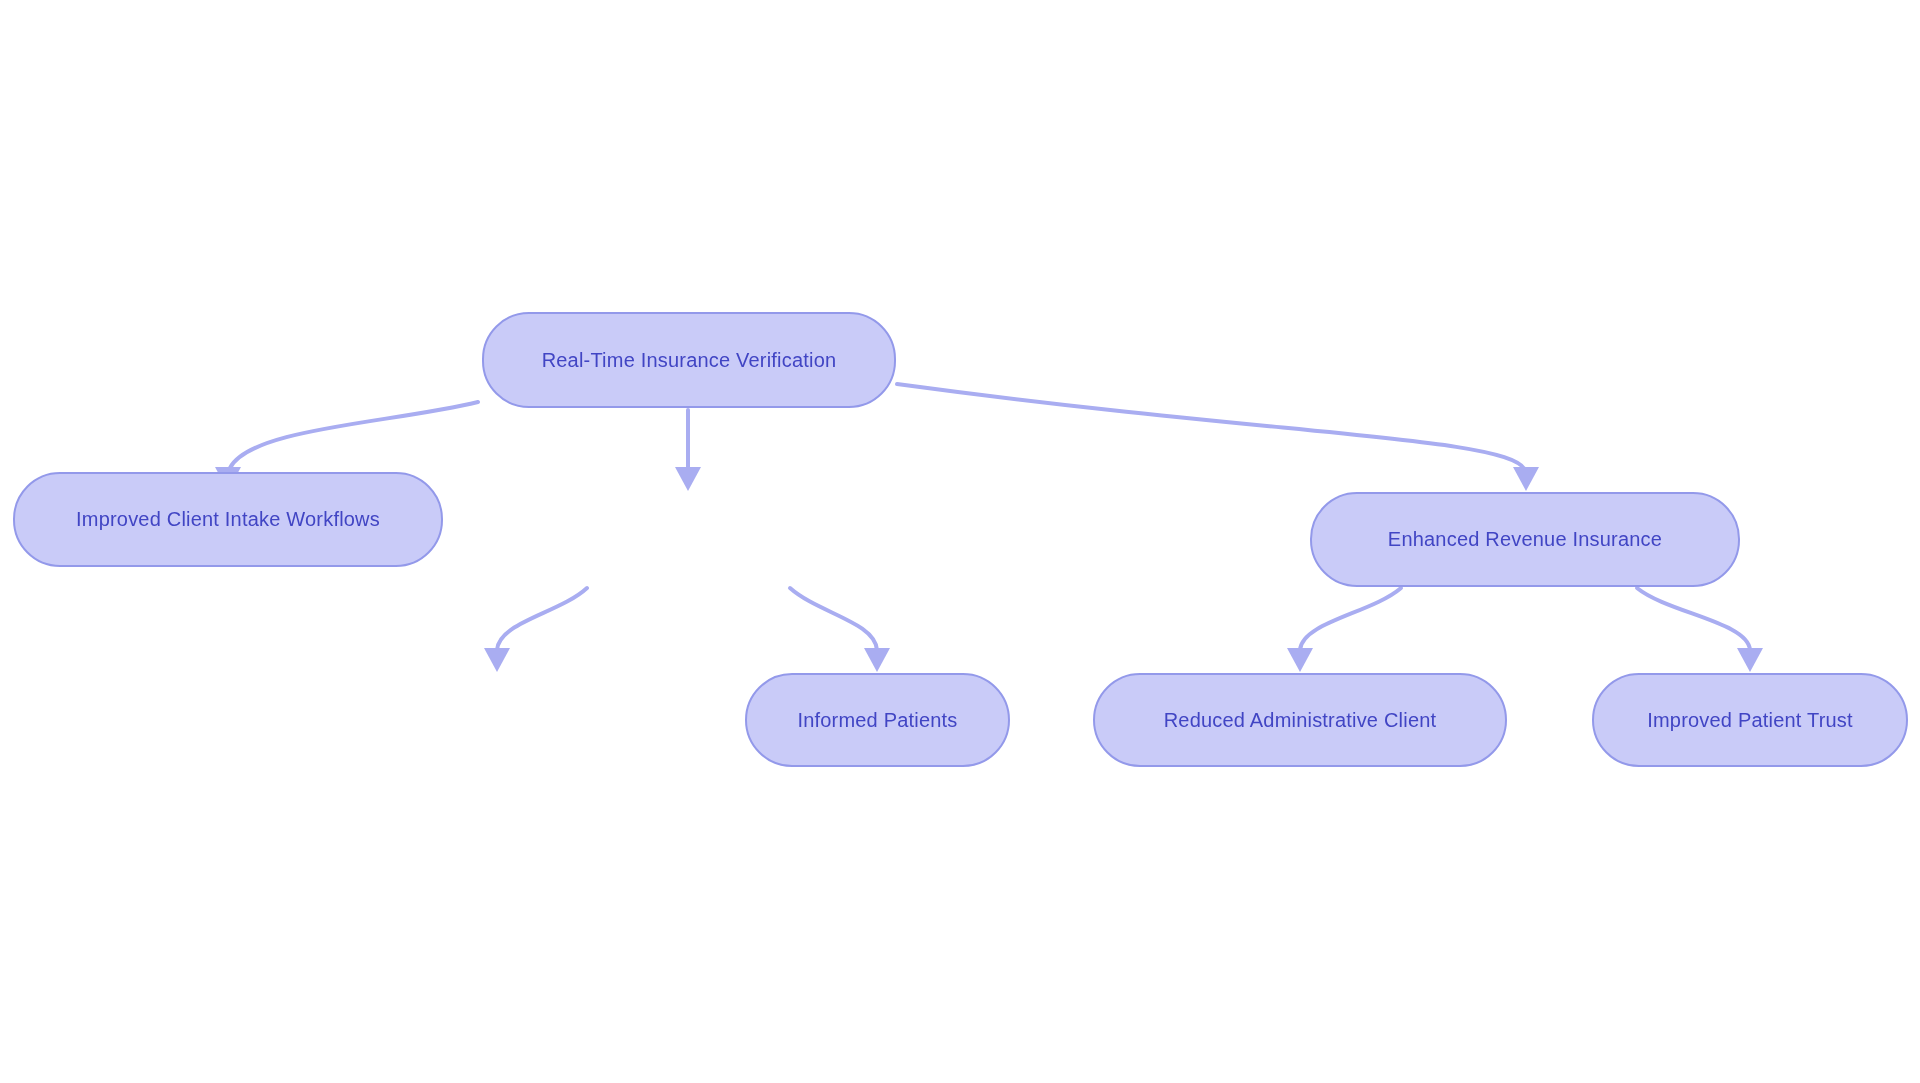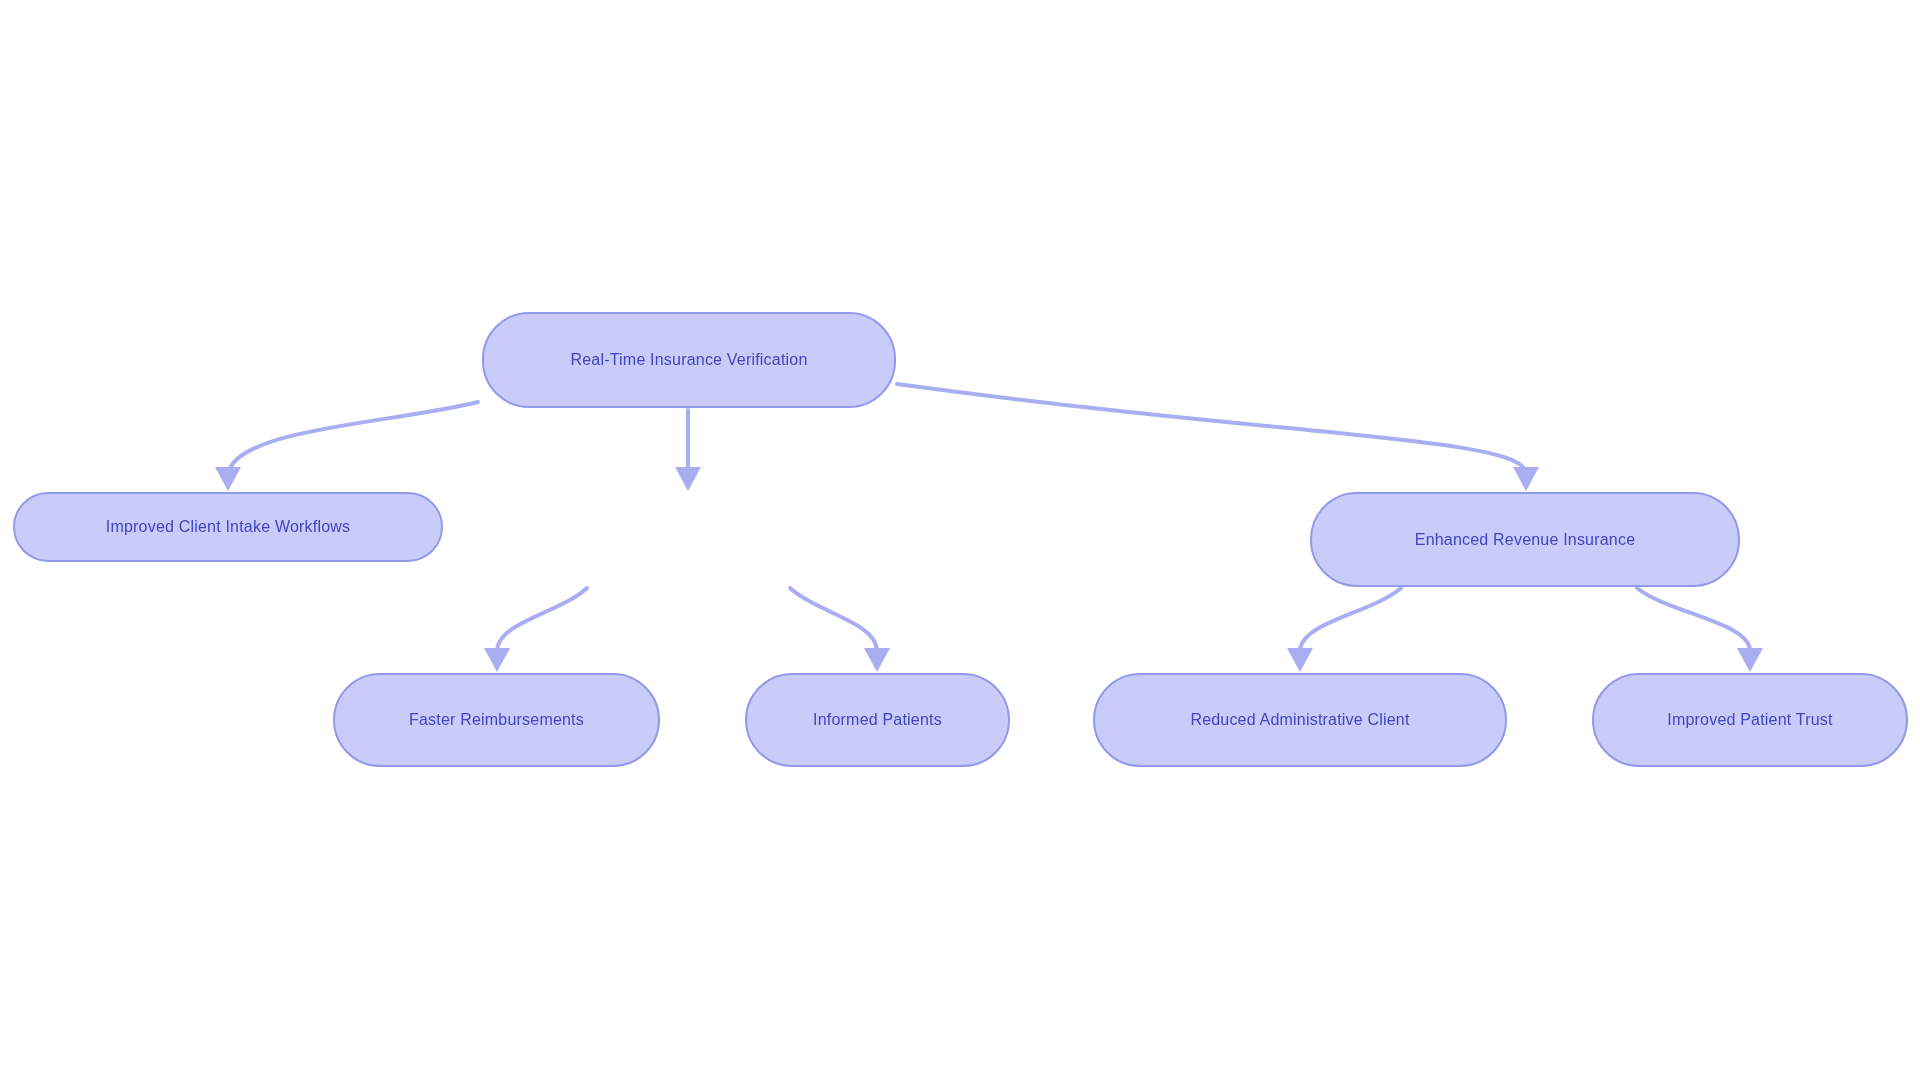--- a/index.html
+++ b/index.html
@@ -45,21 +45,21 @@
   .node {
     position: absolute;
     box-sizing: border-box;
     background: var(--node-fill);
     border: 2px solid var(--node-border);
     border-radius: 47px;
     display: flex;
     align-items: center;
     justify-content: center;
     color: var(--text-color);
-    font-size: 16px;
+    font-size: 20px;
     letter-spacing: 0.2px;
     white-space: nowrap;
     text-align: center;
   }
 </style>
 </head>
 <body>
 
 <div class="canvas">
 
@@ -98,32 +98,29 @@
     <g>
       <path class="edge-line" d="M 1637 588 C 1668 613, 1748 622, 1750 650"></path>
       <path class="arrowhead" d="M 1750 672 L 1737 648 L 1763 648 Z"></path>
     </g>
   </svg>
 
   <div class="node" style="left:482px; top:312px; width:414px; height:96px;">
     <span>Real-Time Insurance Verification</span>
   </div>
 
-  <div class="node" style="left:13px; top:492px; width:430px; height:70px;">
+  <div class="node" style="left:13px; top:472px; width:430px; height:95px;">
     <span>Improved Client Intake Workflows</span>
   </div>
 
 
   <div class="node" style="left:1310px; top:492px; width:430px; height:95px;">
     <span>Enhanced Revenue Insurance</span>
   </div>
 
-  <div class="node" style="left:333px; top:673px; width:327px; height:94px;">
-    <span>Faster Reimbursements</span>
-  </div>
 
   <div class="node" style="left:745px; top:673px; width:265px; height:94px;">
     <span>Informed Patients</span>
   </div>
 
   <div class="node" style="left:1093px; top:673px; width:414px; height:94px;">
     <span>Reduced Administrative Client</span>
   </div>
 
   <div class="node" style="left:1592px; top:673px; width:316px; height:94px;">

